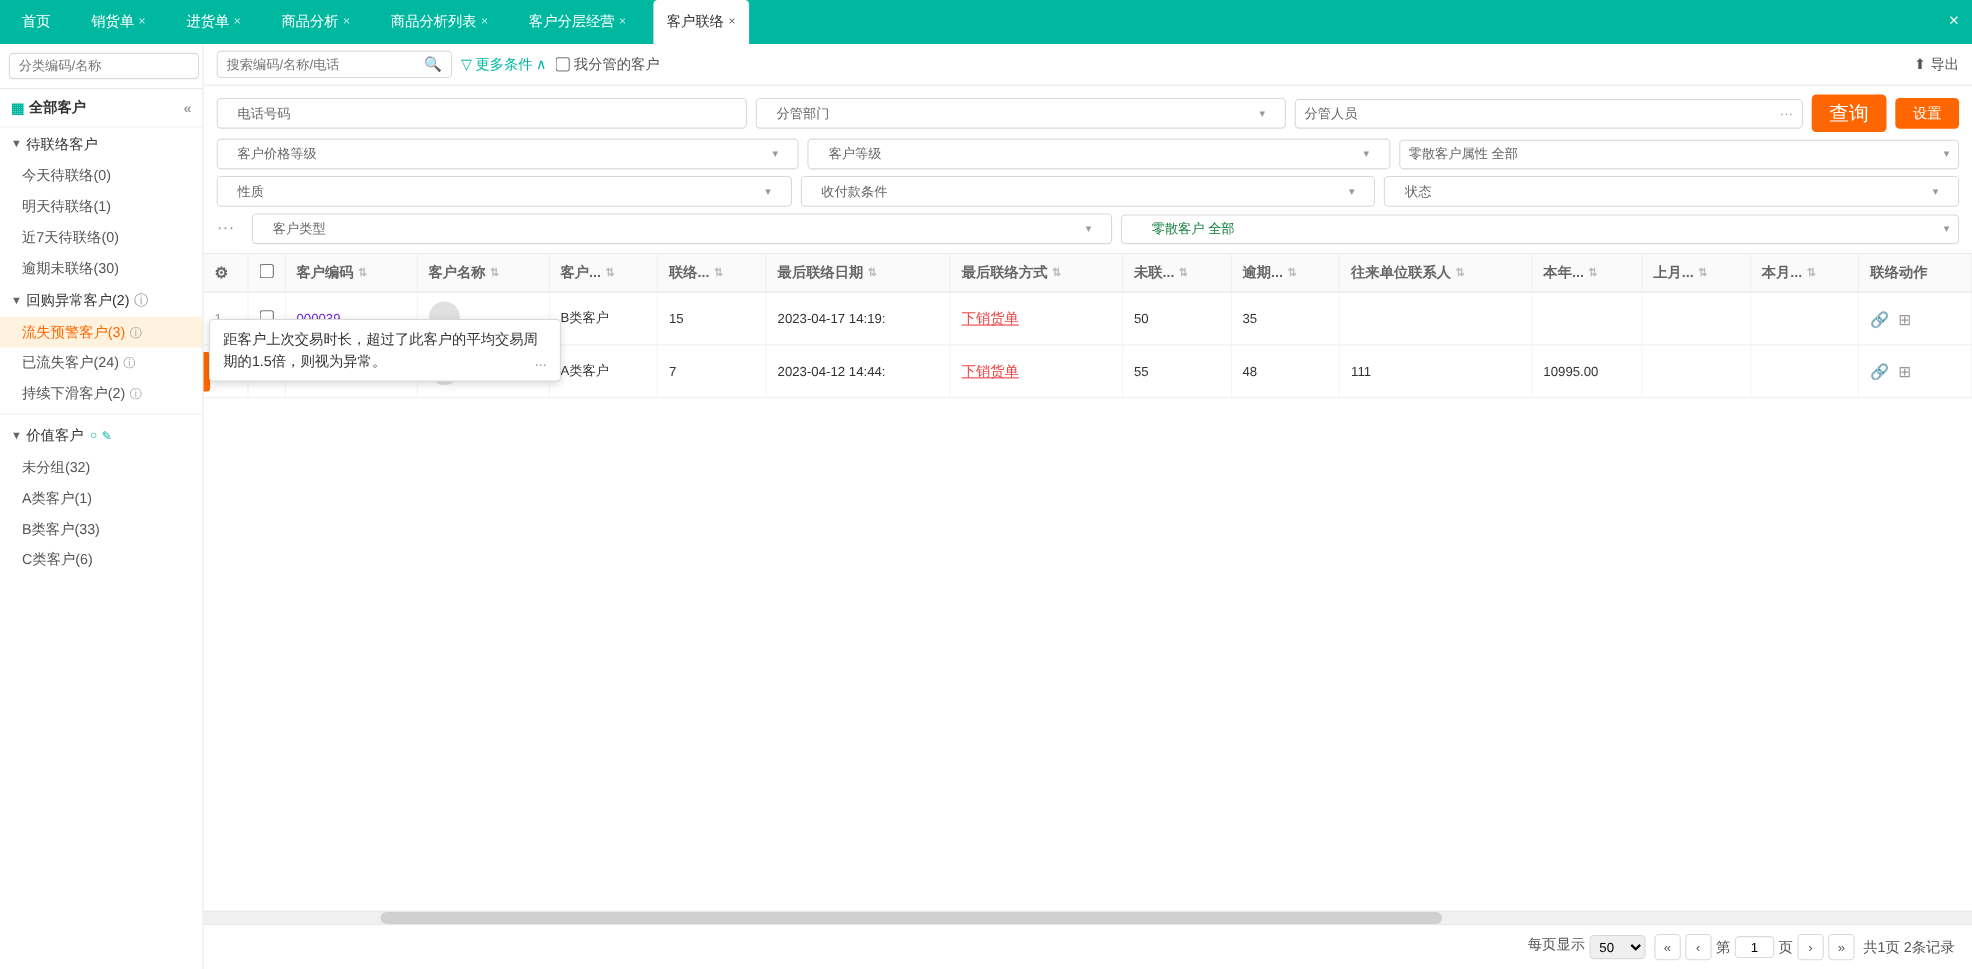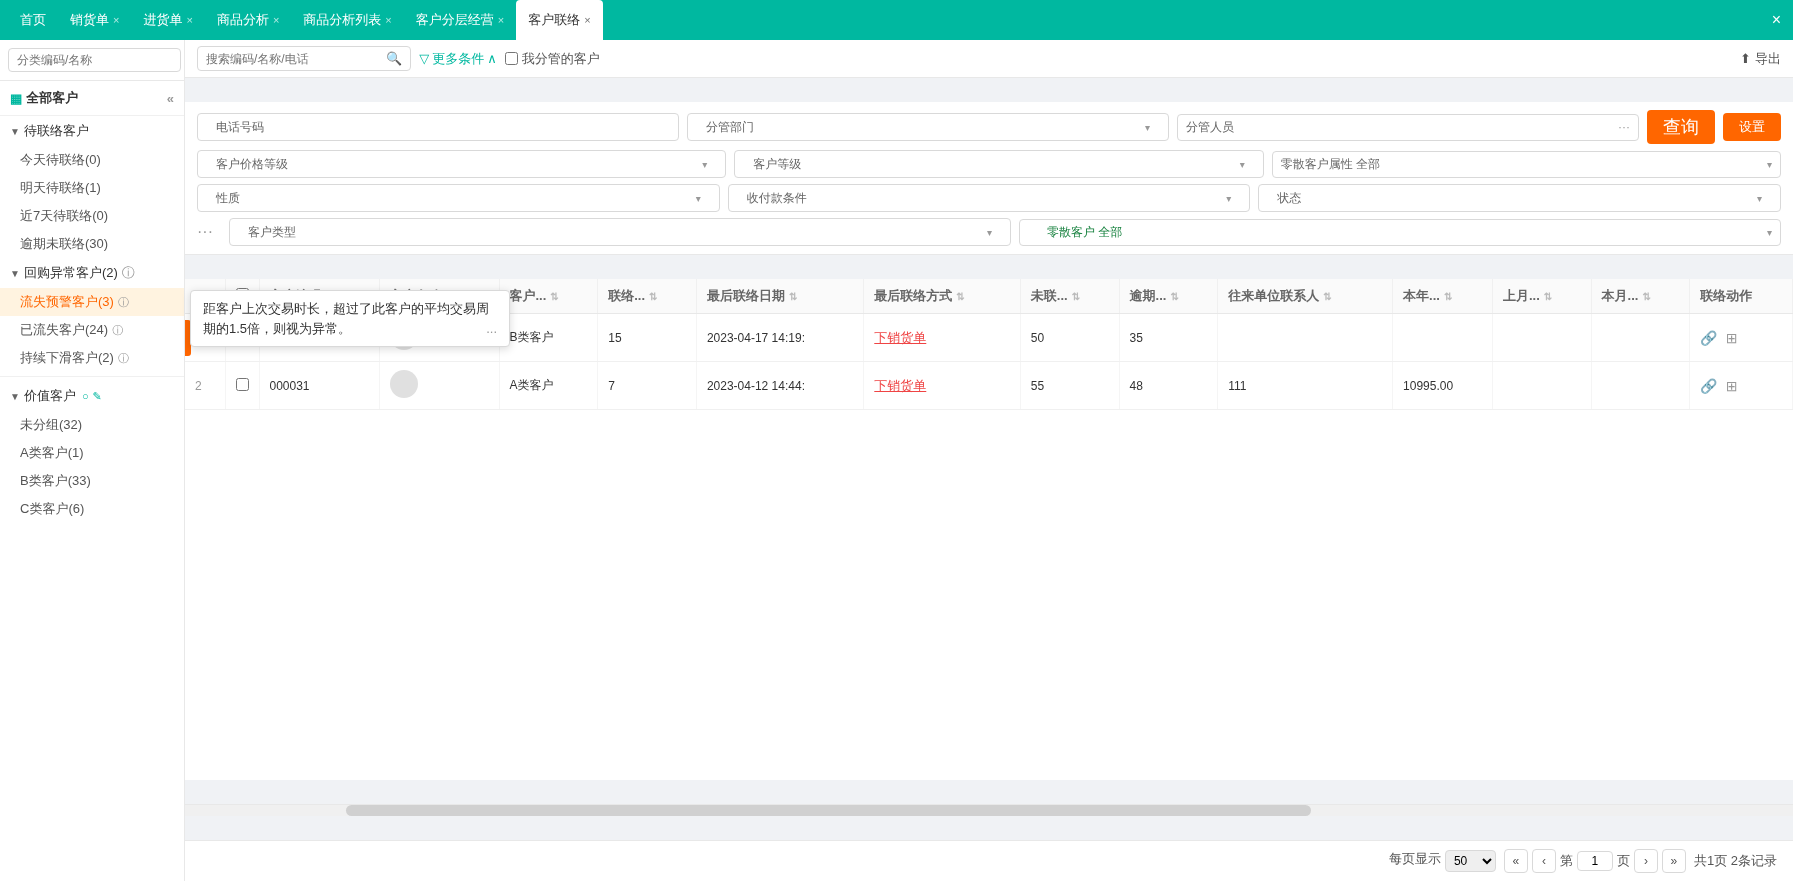--- a/index.html
+++ b/index.html
@@ -3,21 +3,21 @@
   <meta charset="utf-8">
   <style>
     * { box-sizing: border-box; margin: 0; padding: 0; font-family: 'Microsoft YaHei', Arial, sans-serif; font-size: 13px; }
     body { background: #f0f2f5; overflow: hidden; width: 1793px; height: 881px; }
 
     
     .top-nav {
       display: flex; align-items: center;
       background: #00b8a0;
       height: 40px; padding: 0 8px;
-      color: white; position: relative;
+      color: white; position: relative; gap: 13px;
     }
     .nav-item {
       padding: 0 12px; height: 40px; display: flex; align-items: center;
       cursor: pointer; white-space: nowrap; color: white; font-size: 13px;
     }
     .nav-item.active { background: white; color: #333; border-radius: 4px 4px 0 0; }
     .nav-close { margin-left: 4px; font-size: 11px; opacity: 0.7; cursor: pointer; }
     .win-close {
       position: absolute; right: 12px; top: 50%; transform: translateY(-50%);
       color: white; cursor: pointer; font-size: 16px;
@@ -65,21 +65,21 @@
       position: absolute; left: 190px; top: 290px;
       background: white; border: 1px solid #d9d9d9; border-radius: 4px;
       padding: 8px 12px; font-size: 12px; color: #333;
       box-shadow: 0 2px 8px rgba(0,0,0,0.15); z-index: 100;
       max-width: 320px; line-height: 1.5;
     }
     .tooltip-close { float: right; cursor: pointer; color: #999; margin-left: 8px; }
 
     
     .content-area {
-      flex: 1; display: flex; flex-direction: column; overflow: hidden; gap: 24px;
+      flex: 1; display: flex; flex-direction: column; overflow: hidden;
     }
 
     
     .filter-bar {
       background: white; padding: 6px 12px;
       border-bottom: 1px solid #e8e8e8;
       display: flex; align-items: center; gap: 8px; flex-wrap: wrap;
     }
     .filter-search {
       display: flex; align-items: center; border: 1px solid #d9d9d9;

